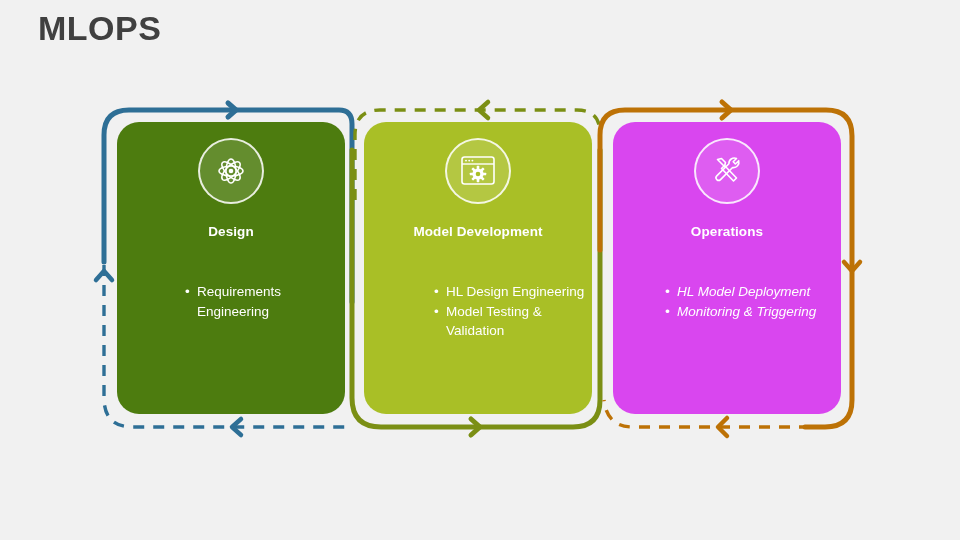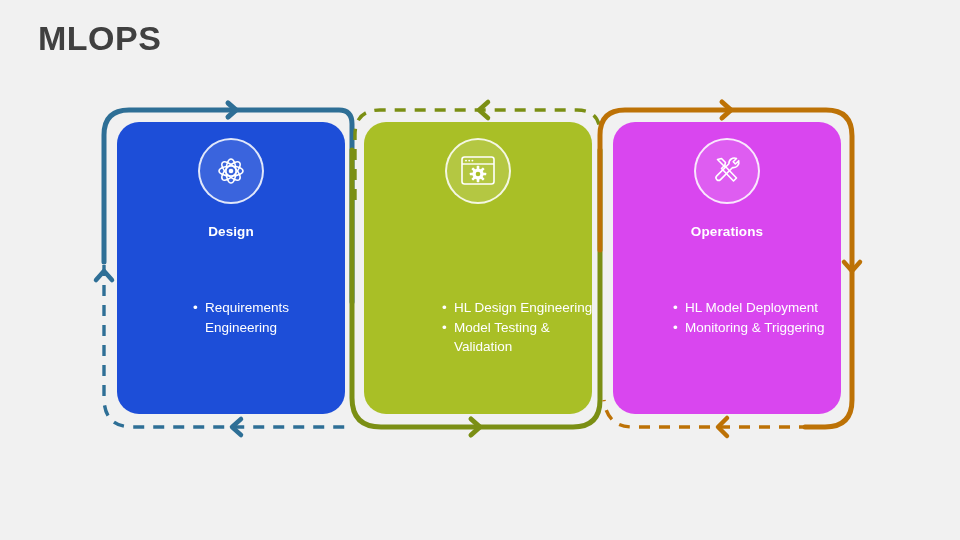--- a/index.html
+++ b/index.html
@@ -11,21 +11,21 @@
     height: 540px;
     background: #f1f1f1;
     font-family: "Liberation Sans", sans-serif;
     overflow: hidden;
     position: relative;
   }
 
   #page-title {
     position: absolute;
     left: 38px;
-    top: 18px;
+    top: 8px;
     font-size: 34px;
     font-weight: bold;
     color: #404040;
     letter-spacing: 0.5px;
     line-height: 1.2;
   }
 
   
   #loops {
     position: absolute;
@@ -85,21 +85,21 @@
     font-weight: bold;
     color: #ffffff;
     letter-spacing: 0.1px;
   }
 
   .card-list {
     position: absolute;
     top: 144px;
     left: 0;
     width: 100%;
-    margin: 16px;
+    margin: 8px;
     padding: 0;
     list-style: none;
   }
   .card-list li {
     position: relative;
     font-size: 13.5px;
     line-height: 19.5px;
     color: #ffffff;
     padding-left: 14px;
     margin: 0 0 0 0;
@@ -108,21 +108,21 @@
     content: "\2022";
     position: absolute;
     left: 2px;
     top: 0;
     font-size: 13.5px;
     line-height: 19.5px;
     color: #ffffff;
   }
   .list-wrap-1 { margin-left: 58px; width: 150px; }
   .list-wrap-2 { margin-left: 60px; width: 155px; }
-  .list-wrap-3 { margin-left: 42px; width: 175px; }
+  .list-wrap-3 { margin-left: 42px; width: 175px; font-style: italic; }
 </style>
 </head>
 <body>
 
 <div id="page-title">MLOPS</div>
 
 <svg id="loops" viewBox="0 0 960 540" width="960" height="540">
 
   <g>
 
@@ -157,21 +157,21 @@
     <path d="M 844 262 L 852 271 L 860 262" fill="none" stroke="#bd7206" stroke-width="4.5" stroke-linecap="round" stroke-linejoin="round"></path>
 
     <path d="M 830 427 L 633 427 Q 607 427 604 400" fill="none" stroke="#bd7206" stroke-width="3.4" stroke-linecap="butt" stroke-dasharray="11 9"></path>
 
     <path d="M 727 418 L 718 427 L 727 436" fill="none" stroke="#bd7206" stroke-width="4.5" stroke-linecap="round" stroke-linejoin="round"></path>
   </g>
 </svg>
 
 <div id="cards">
 
-  <div class="card card-1" style="background:#1d4ed8">
+  <div class="card card-1" style="background:#4d7c0f">
     <div class="card-icon">
       <svg width="36" height="36" viewBox="0 0 36 36" aria-hidden="true">
         <g fill="none" stroke="#ffffff" stroke-width="1.5">
           <ellipse cx="18" cy="18" rx="5" ry="12"></ellipse>
           <ellipse cx="18" cy="18" rx="5" ry="12" transform="rotate(45 18 18)"></ellipse>
           <ellipse cx="18" cy="18" rx="5" ry="12" transform="rotate(90 18 18)"></ellipse>
           <ellipse cx="18" cy="18" rx="5" ry="12" transform="rotate(135 18 18)"></ellipse>
         </g>
         <circle cx="18" cy="18" r="2.3" fill="#ffffff"></circle>
       </svg>
@@ -201,20 +201,21 @@
             <rect x="-1.3" y="-8.2" width="2.6" height="3.4" rx="0.6" transform="rotate(45)"></rect>
             <rect x="-1.3" y="4.8" width="2.6" height="3.4" rx="0.6" transform="rotate(45)"></rect>
             <rect x="-8.2" y="-1.3" width="3.4" height="2.6" rx="0.6" transform="rotate(45)"></rect>
             <rect x="4.8" y="-1.3" width="3.4" height="2.6" rx="0.6" transform="rotate(45)"></rect>
           </g>
           <circle cx="0" cy="0" r="5.6" fill="#ffffff"></circle>
           <circle cx="0" cy="0" r="2.3" fill="#a9bf26"></circle>
         </g>
       </svg>
     </div>
+    <div class="card-title">Model Development</div>
     <div class="card-list list-wrap-2">
       <ul class="card-list" style="position:static;">
         <li>HL Design Engineering</li>
         <li>Model Testing &amp; Validation</li>
       </ul>
     </div>
   </div>
 
   <div class="card card-3" style="background:#d946ef">
     <div class="card-icon">

